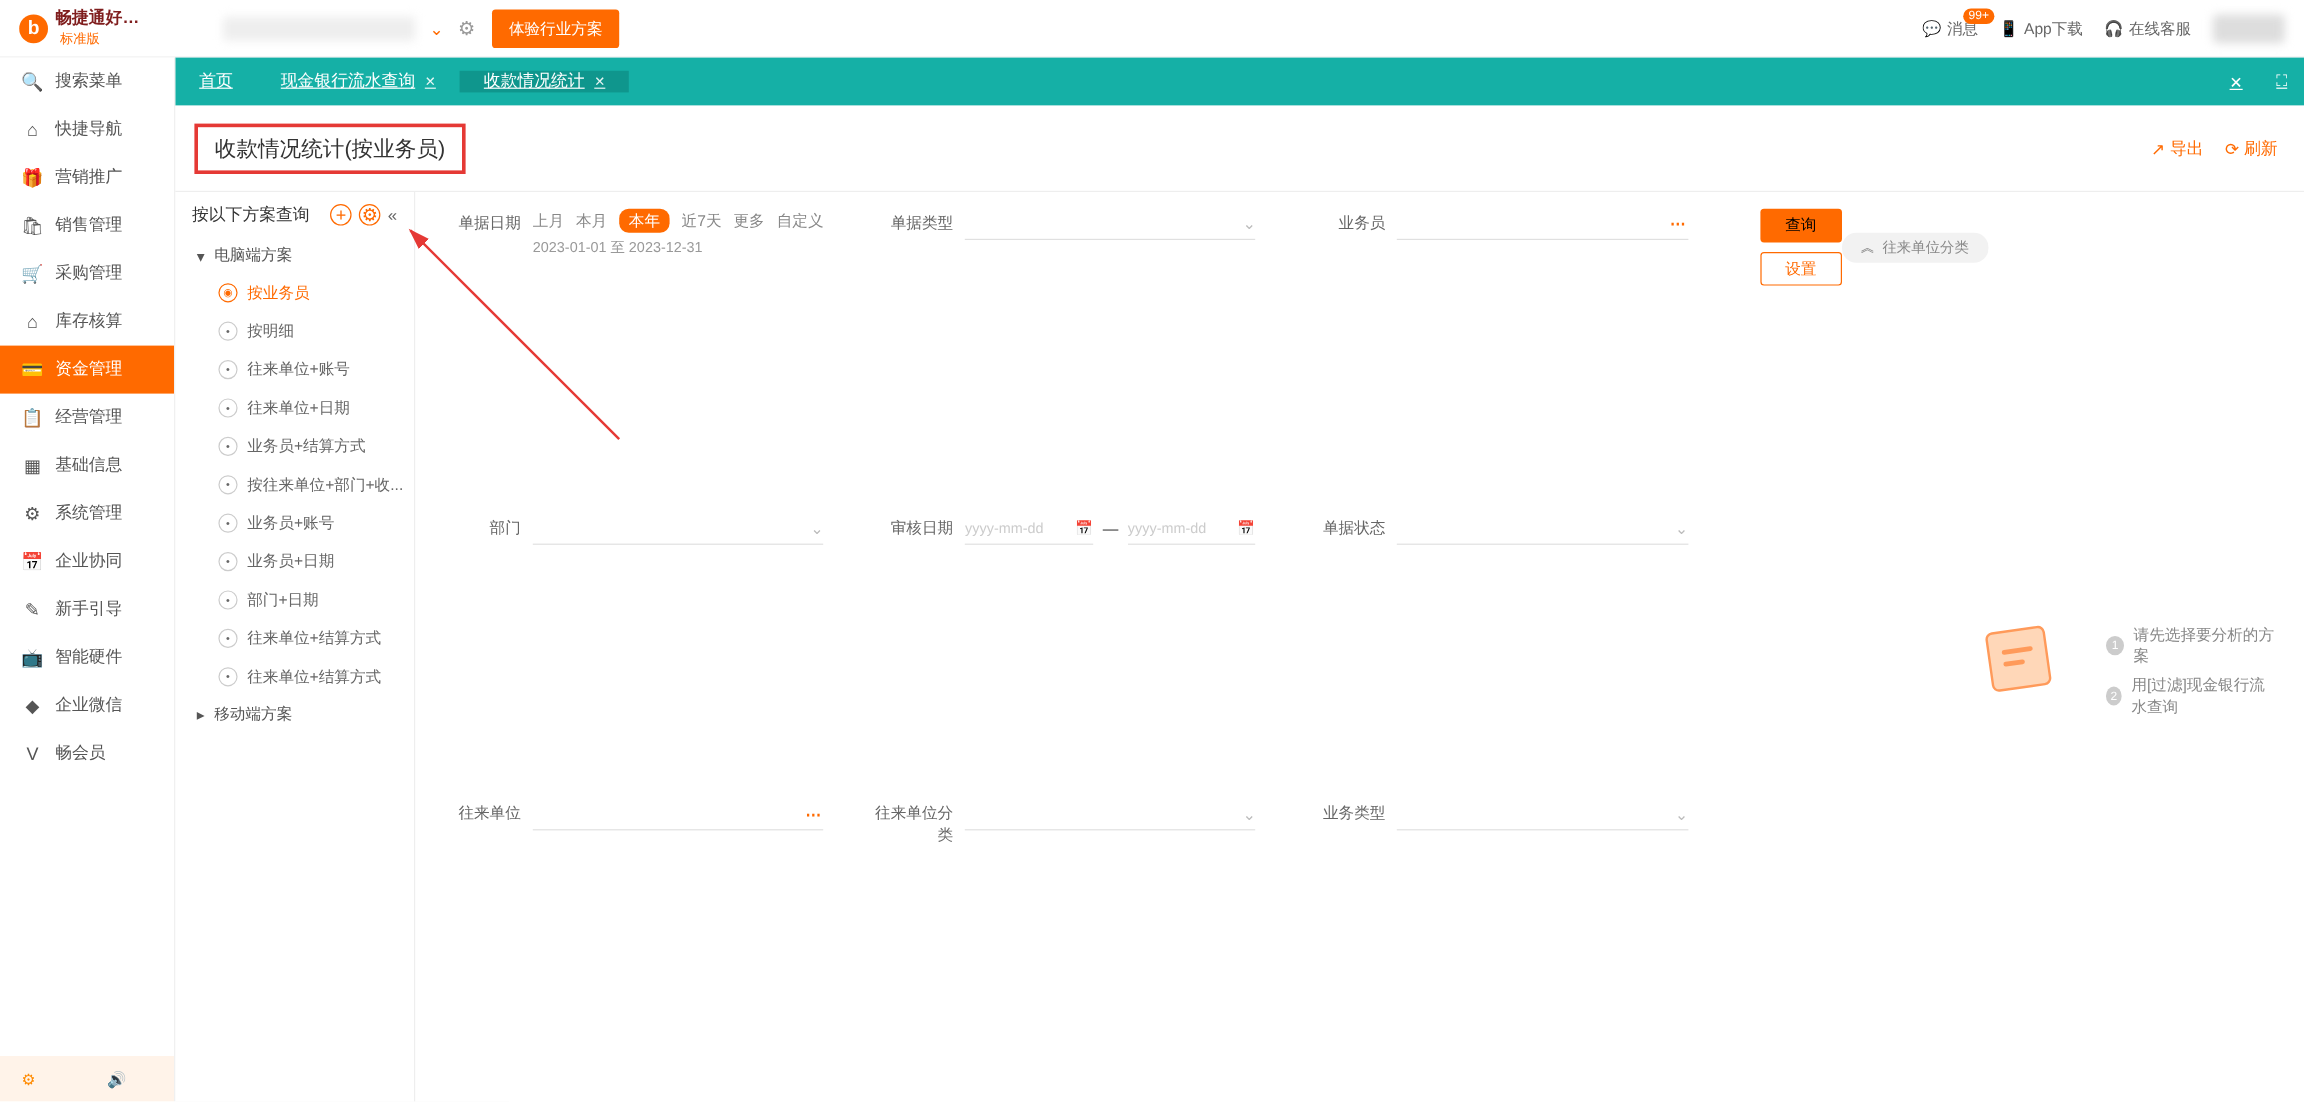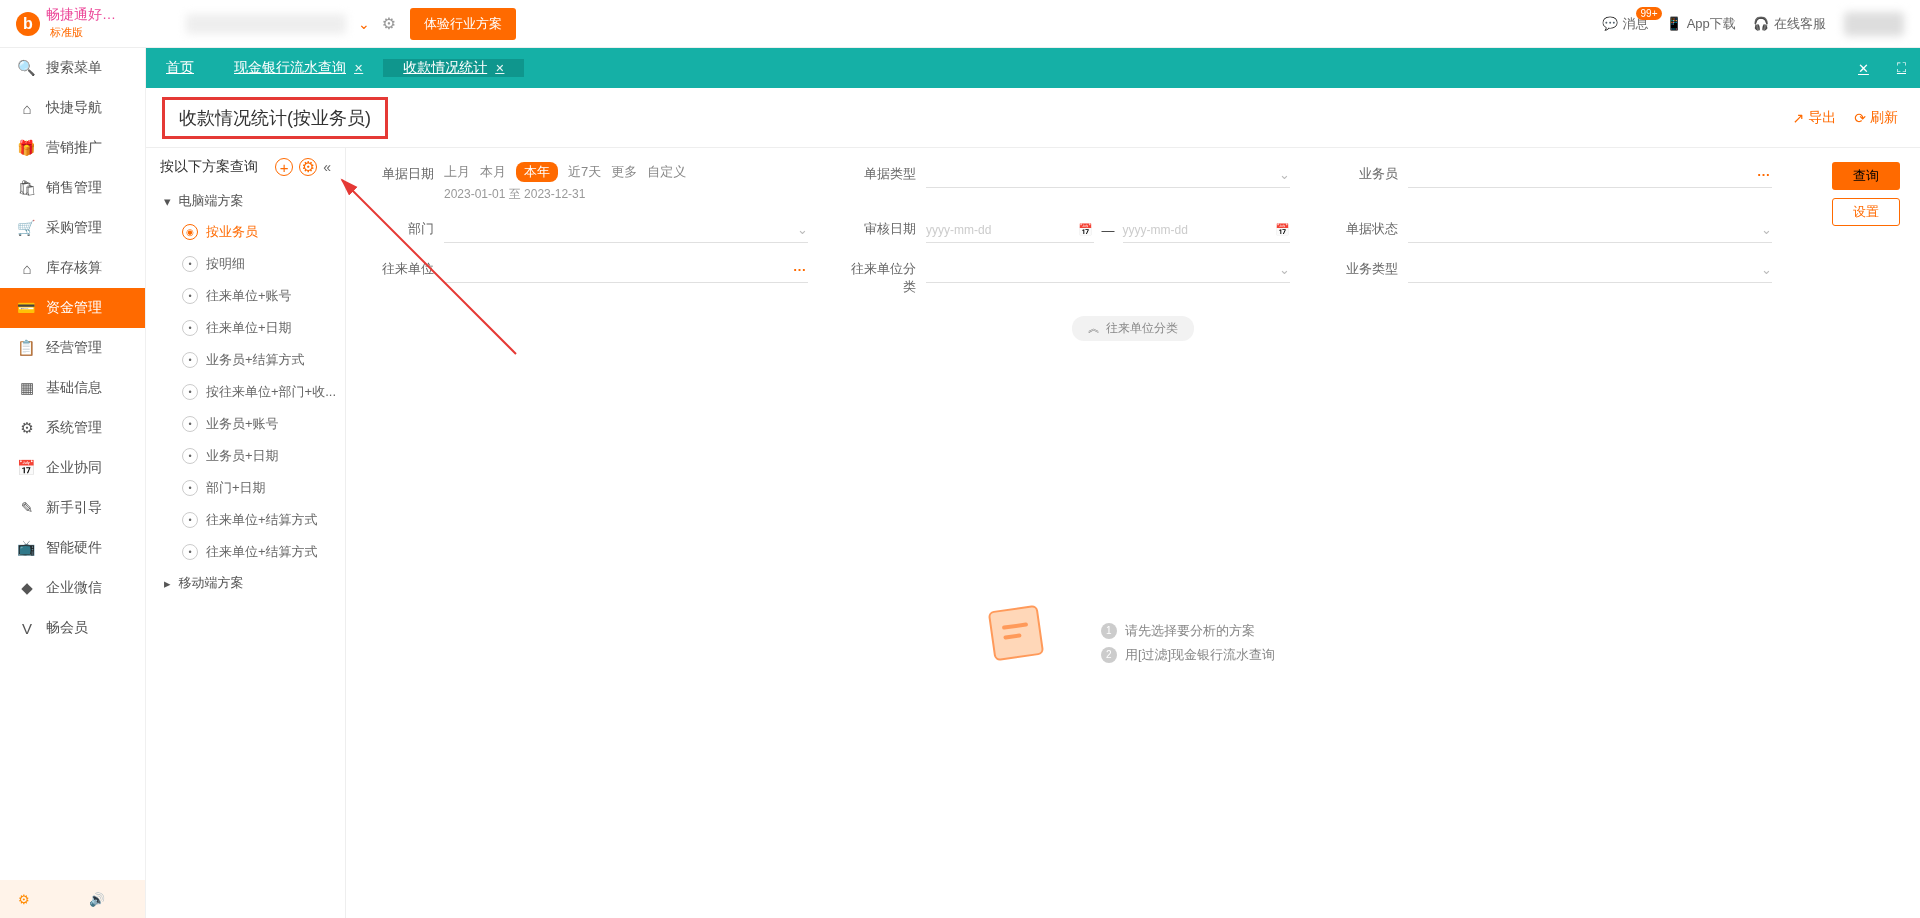--- a/index.html
+++ b/index.html
@@ -1,21 +1,21 @@
 <!DOCTYPE html>
 <html><head>
 <meta charset="utf-8">
 <style>
 * { margin: 0; padding: 0; box-sizing: border-box; }
 body { font-family: "Microsoft YaHei", Arial, sans-serif; font-size: 13px; color: #333; background: #fff; overflow: hidden; }
 .app { display: flex; flex-direction: column; height: 918px; width: 1920px; }
 .topbar { height: 48px; display: flex; align-items: center; padding: 0 16px; border-bottom: 1px solid #eee; }
 .logo-area { display: flex; align-items: center; gap: 6px; width: 130px; }
 .logo { width: 24px; height: 24px; background: #ff6a00; border-radius: 50%; color: #fff; display: flex; align-items: center; justify-content: center; font-weight: bold; font-size: 16px; }
-.logo-text { color: #ec4899; font-size: 14px; font-weight: 400; }
+.logo-text { color: #7f1d1d; font-size: 14px; font-weight: 700; }
 .edition-badge { font-size: 11px; color: #ff6a00; padding: 1px 4px; }
 .company-select { margin-left: 40px; display: flex; align-items: center; gap: 12px; color: #999; }
 .blur { filter: blur(4px); background: #eee; width: 160px; height: 20px; border-radius: 3px; }
 .chev { color: #ff6a00; font-size: 14px; }
 .gear { color: #999; font-size: 16px; }
 .cta-btn { background: #ff6a00; color: #fff; border: none; padding: 7px 14px; border-radius: 3px; margin-left: 14px; font-size: 13px; cursor: pointer; }
 .topbar-right { margin-left: auto; display: flex; align-items: center; gap: 18px; color: #666; }
 .top-item { display: flex; align-items: center; gap: 4px; cursor: pointer; position: relative; }
 .badge { position: absolute; top: -8px; right: -14px; background: #ff6a00; color: #fff; font-size: 10px; border-radius: 8px; padding: 1px 5px; }
 .avatar-blur { width: 60px; height: 24px; filter: blur(4px); background: #ddd; border-radius: 4px; }
@@ -25,37 +25,37 @@
 .nav-item.active { background: #ff6a00; color: #fff; }
 .nav-icon { width: 18px; display: inline-flex; justify-content: center; font-size: 15px; }
 .navbot { margin-top: auto; height: 38px; background: #fff3e9; display: flex; align-items: center; padding: 0 18px; gap: 60px; color: #ff8a00; }
 .content { flex: 1; display: flex; flex-direction: column; background: #f6f7f9; min-width: 0; }
 .tabs { height: 40px; background: #15b0a6; display: flex; align-items: center; color: #fff; text-decoration: underline; }
 .tab { padding: 0 20px; display: flex; align-items: center; gap: 8px; cursor: pointer; font-size: 14px; }
 .tab.active { background: #0f968d; }
 .tab .x { font-size: 11px; opacity: .9; }
 .tabright { margin-left: auto; display: flex; align-items: center; }
 .tabicon { padding: 0 14px; cursor: pointer; }
-.page-head { height: 60px; background: #fff; display: flex; align-items: center; padding: 0 22px; border-bottom: 1px solid #eee; }
+.page-head { height: 72px; background: #fff; display: flex; align-items: center; padding: 0 22px; border-bottom: 1px solid #eee; }
 .page-title { font-size: 18px; color: #333; border: 3px solid #e53935; padding: 6px 14px; margin-left: -6px; }
 .head-actions { margin-left: auto; display: flex; align-items: center; gap: 18px; }
 .act { color: #ff6a00; cursor: pointer; display: flex; align-items: center; gap: 4px; font-size: 14px; }
 .work { flex: 1; display: flex; background: #fff; margin: 0; min-height: 0; }
 .scheme-panel { width: 200px; border-right: 1px solid #eee; padding: 10px 0; position: relative; }
 .scheme-head { display: flex; align-items: center; padding: 0 14px 10px; color: #333; font-size: 14px; gap: 6px; }
 .scheme-head .spacer { flex: 1; }
 .scheme-icon { color: #ff6a00; cursor: pointer; font-size: 15px; border: 1px solid #ff6a00; border-radius: 50%; width: 18px; height: 18px; display: inline-flex; align-items: center; justify-content: center; }
 .collapse { color: #666; cursor: pointer; font-size: 14px; }
 .scheme-group-title { padding: 6px 18px; color: #555; cursor: pointer; display: flex; align-items: center; gap: 8px; }
 .scheme-item { padding: 7px 18px 7px 36px; color: #666; cursor: pointer; display: flex; align-items: center; gap: 8px; font-size: 13px; white-space: nowrap; overflow: hidden; text-overflow: ellipsis; }
 .scheme-item.active { color: #ff6a00; }
 .si-ico { width: 16px; height: 16px; border: 1px solid #ccc; border-radius: 50%; display: inline-flex; align-items: center; justify-content: center; font-size: 9px; flex-shrink: 0; }
 .scheme-item.active .si-ico { border-color: #ff6a00; color: #ff6a00; }
 .arrow { position: absolute; top: 26px; left: 190px; width: 200px; height: 200px; pointer-events: none; }
-.filter-area { flex: 1; padding: 14px 20px; min-width: 0; display: flex; flex-direction: column; }
+.filter-area { flex: 1; padding: 14px 20px; min-width: 0; display: flex; }
 .fcell { display: flex; align-items: flex-start; gap: 10px; }
 .flabel { width: 68px; text-align: right; color: #666; padding-top: 3px; font-size: 13px; flex-shrink: 0; }
 .fcontrol { flex: 1; }
 .date-quick { display: flex; align-items: center; gap: 10px; color: #888; font-size: 13px; flex-wrap: wrap; }
 .date-quick .sel { background: #ff6a00; color: #fff; padding: 1px 8px; border-radius: 8px; }
 .date-range { color: #999; font-size: 12px; margin-top: 4px; }
 .dropdown { border-bottom: 1px solid #e0e0e0; height: 26px; display: flex; align-items: center; justify-content: flex-end; color: #bbb; cursor: pointer; }
 .dots { border-bottom: 1px solid #e0e0e0; height: 26px; display: flex; align-items: center; justify-content: flex-end; color: #ff6a00; cursor: pointer; font-weight: bold; letter-spacing: 2px; }
 .date-inputs { display: flex; align-items: center; gap: 8px; }
 .date-input { flex: 1; border-bottom: 1px solid #e0e0e0; height: 26px; display: flex; align-items: center; justify-content: space-between; color: #ccc; font-size: 12px; }

